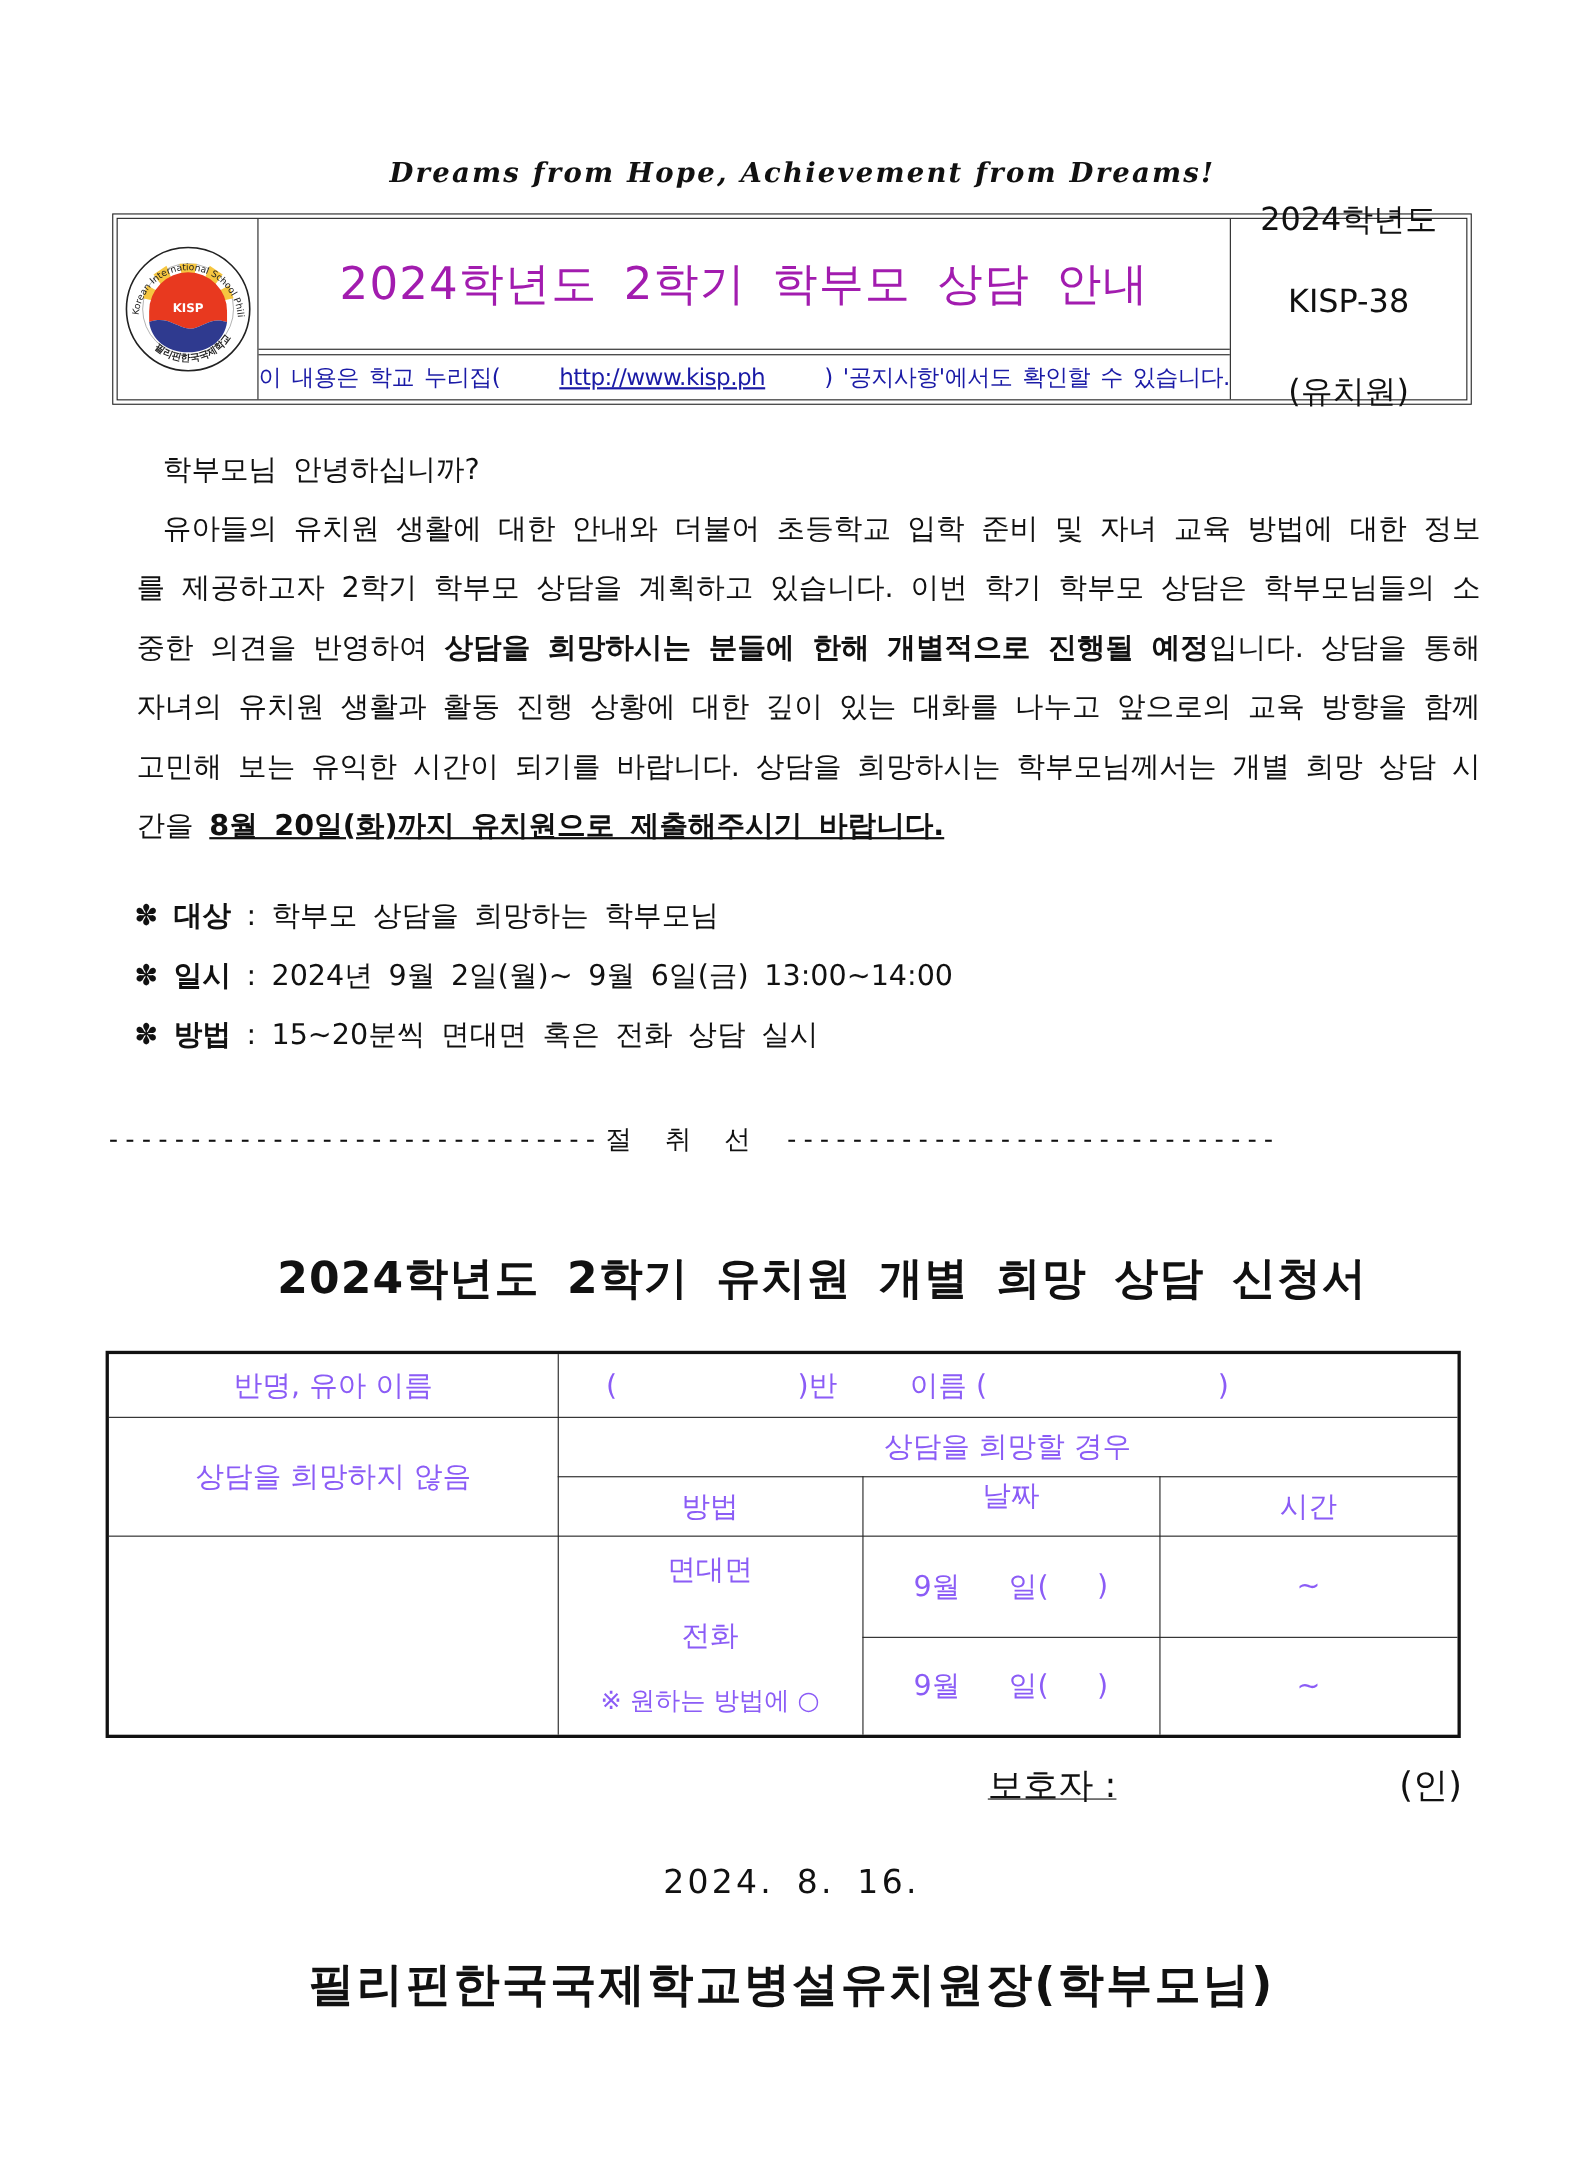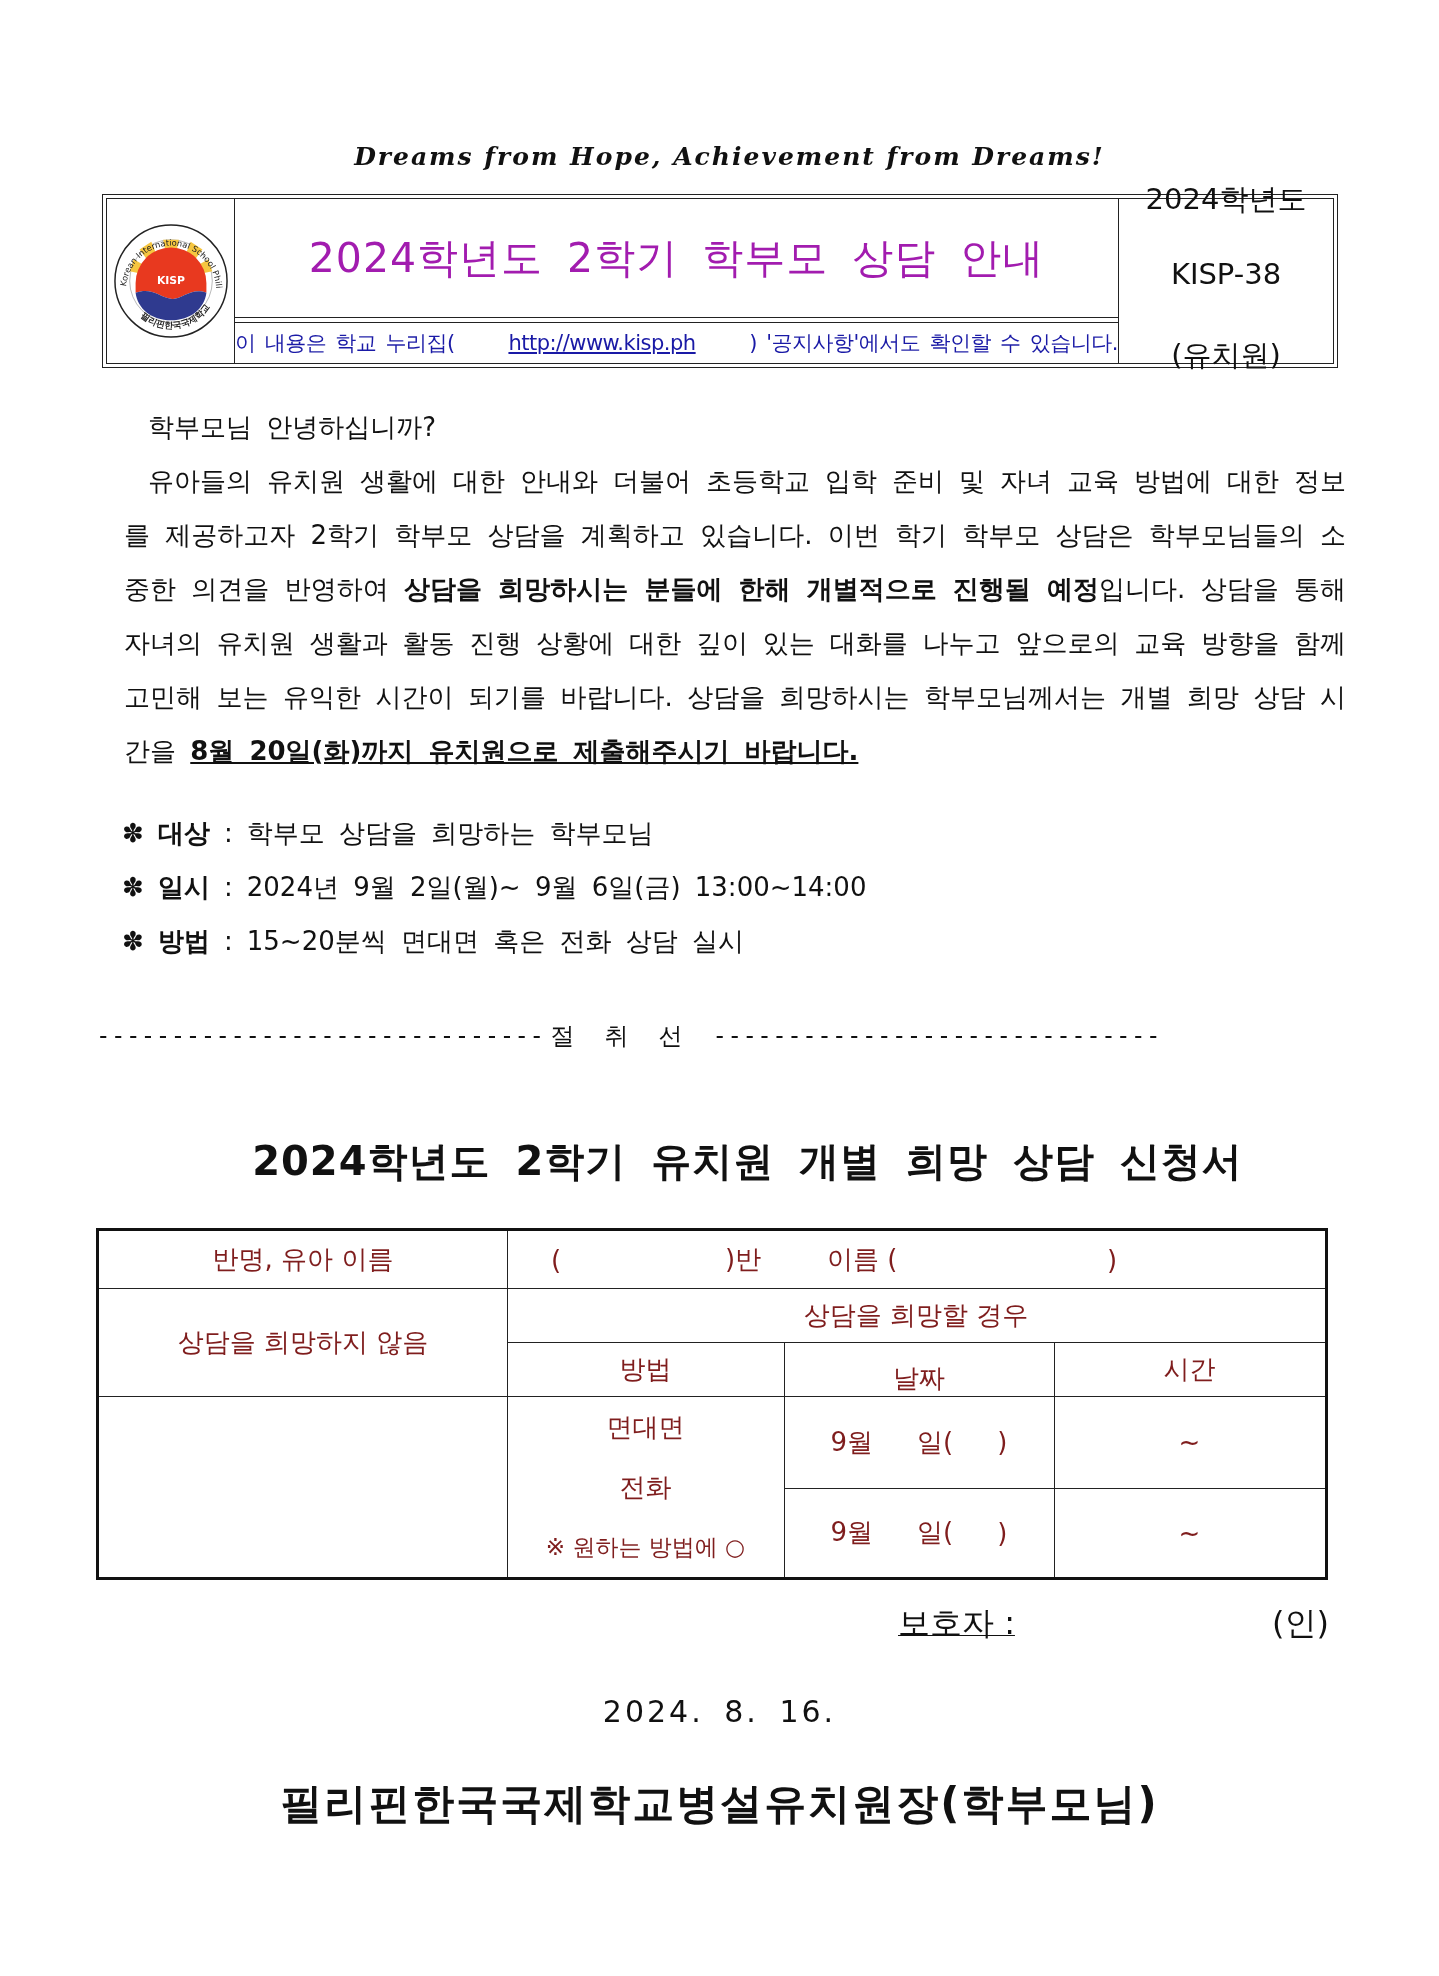--- a/index.html
+++ b/index.html
@@ -39,21 +39,21 @@
   .item .colon { margin-right:14px; }
 
   .cutline { left:96px; top:1020px; font-size:24px; letter-spacing:0.5px; white-space:nowrap; color:#111;
              font-family:"DejaVu Sans Mono", "Liberation Mono", monospace; }
   .cutline .mid { font-family:Liberation Sans, sans-serif; letter-spacing:30px; padding-left:6px; }
 
   .form-title { left:0; width:1439px; top:1134px; text-align:center; font-size:40px; font-weight:bold; letter-spacing:1px; word-spacing:10px; color:#111;padding-left:28px; }
 
   
   .tbl { left:96px; top:1228px; width:1232px; height:352px; border:3px solid #111; box-sizing:border-box; }
-  .cell { position:absolute; display:flex; align-items:center; justify-content:center; font-size:26px; color:#7f1d1d; box-sizing:border-box; }
+  .cell { position:absolute; display:flex; align-items:center; justify-content:center; font-size:26px; color:#8b5cf6; box-sizing:border-box; }
   .hl { position:absolute; height:0; border-top:1.5px solid #222; }
   .vl { position:absolute; width:0; border-left:1.5px solid #222; }
 
   .guardian { left:898px; top:1602px; font-size:32px; color:#111; }
   .guardian .lbl { text-decoration:underline; text-decoration-thickness:1px; }
   .seal { left:1272px; top:1602px; font-size:32px; color:#111; }
   .date { left:0; width:1439px; top:1694px; text-align:center; font-size:30px; letter-spacing:3px; word-spacing:8px; color:#111; }
   .signer { left:0; width:1439px; top:1776px; text-align:center; font-size:42px; font-weight:bold; letter-spacing:2px; color:#111; }
 </style>
 </head>
@@ -146,21 +146,21 @@
   <div class="cell" style="left:408px;top:0;right:0;height:57px;justify-content:flex-start">
     <span style="position:absolute;left:44px">(</span>
     <span style="position:absolute;left:218px">)반</span>
     <span style="position:absolute;left:320px">이름 (</span>
     <span style="position:absolute;left:600px">)</span>
   </div>
 
   <div class="cell" style="left:0;top:57px;width:408px;height:108px">상담을 희망하지 않음</div>
   <div class="cell" style="left:408px;top:57px;right:0;height:54px">상담을 희망할 경우</div>
   <div class="cell" style="left:408px;top:111px;width:277px;height:54px">방법</div>
-  <div class="cell" style="left:685px;top:120px;width:270px;height:54px">날짜</div>
+  <div class="cell" style="left:685px;top:101px;width:270px;height:54px">날짜</div>
   <div class="cell" style="left:955px;top:111px;right:0;height:54px">시간</div>
 
   <div class="cell" style="left:0;top:165px;width:408px;bottom:0"></div>
   <div class="cell" style="left:408px;top:165px;width:277px;bottom:0;flex-direction:column;line-height:60px;justify-content:center">
     <div>면대면</div>
     <div>전화</div>
     <div style="font-size:23px">※ 원하는 방법에 ○</div>
   </div>
 
   <div class="cell" style="left:685px;top:165px;width:270px;height:92px">

